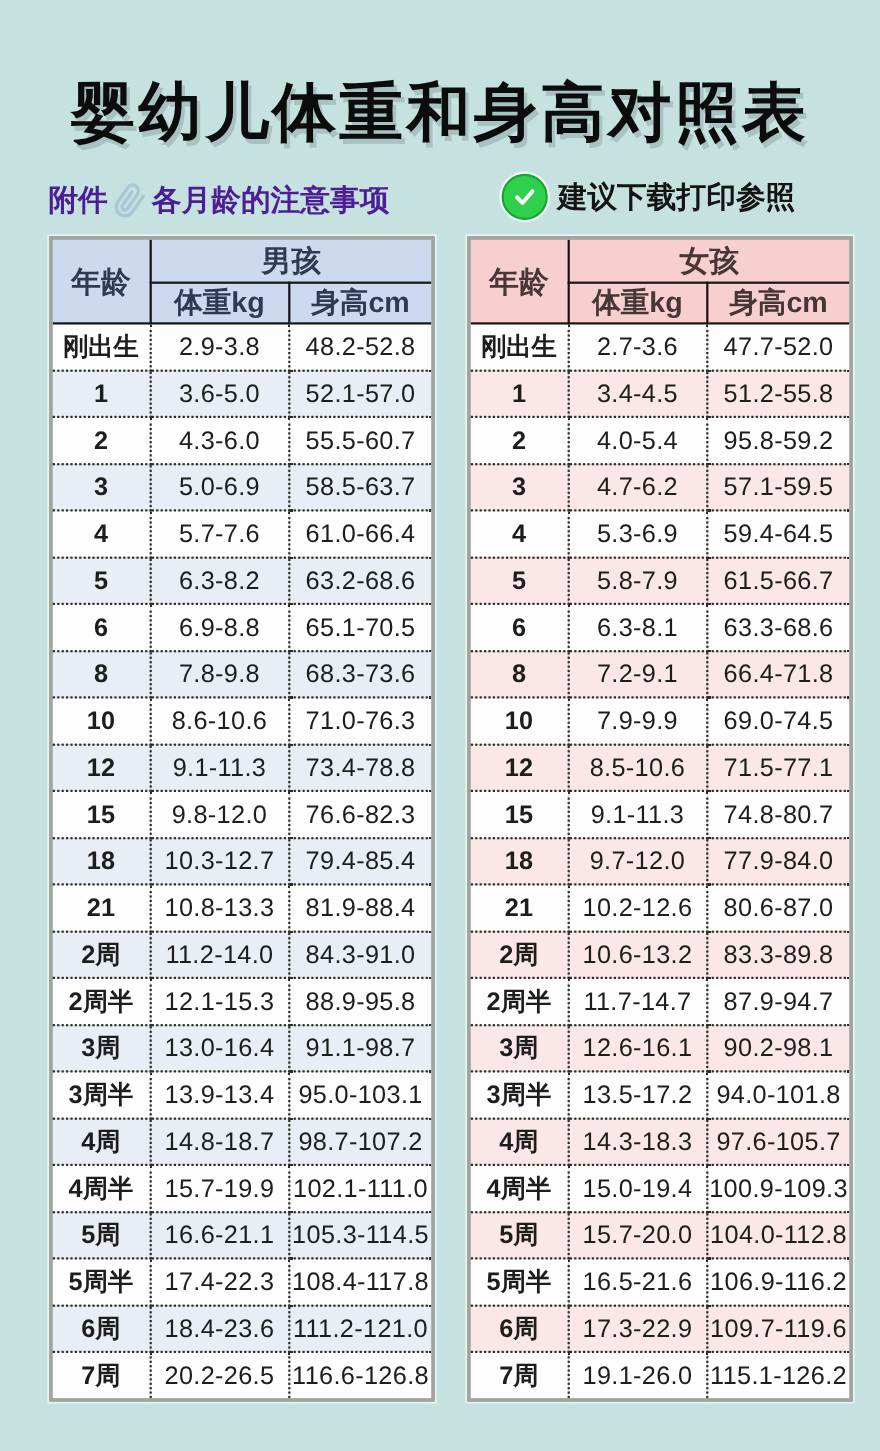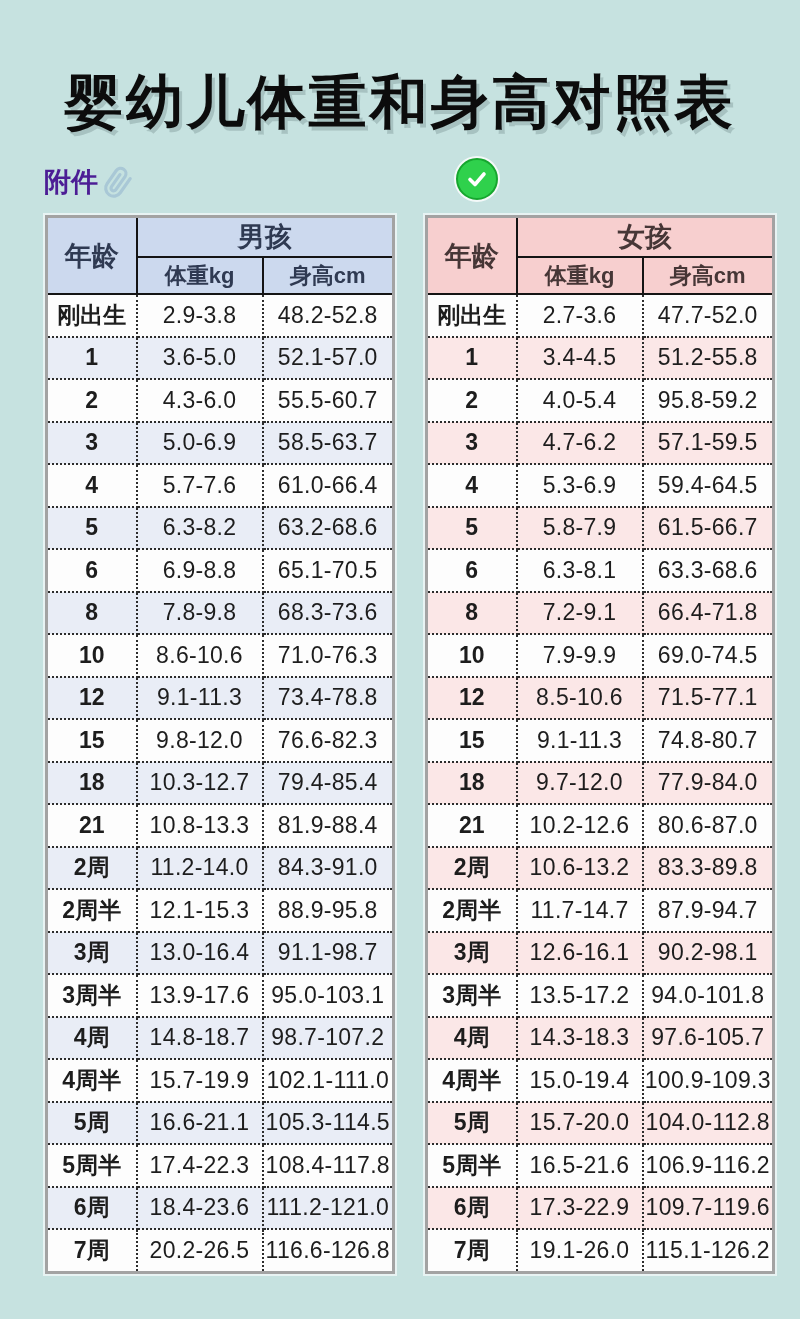--- a/index.html
+++ b/index.html
@@ -38,21 +38,21 @@
     box-shadow:0 0 0 2px rgba(255,255,255,0.6);
     background:#4d7c0f;
   }
   col.c-age{width:90px;} col.c-w{width:126px;} col.c-h{width:131px;}
   .tbl th{
     border:2px solid #141414;
     background:var(--hdr);color:var(--hdrText);
     font-weight:700;padding:0;text-align:center;
   }
   .tbl thead tr:first-child th{height:38px;font-size:27px;}
-  .tbl thead tr:last-child th{height:35px;font-size:22px;}
+  .tbl thead tr:last-child th{height:35px;font-size:26px;}
   .tbl th[rowspan]{font-size:26px;}
   .tbl td{
     border:2px dotted #2c2c2c;
     height:40.5px;padding:0;text-align:center;vertical-align:middle;
     font-size:23px;color:#1d1d1d;letter-spacing:0.3px;white-space:nowrap;
   }
   .tbl td.age{font-weight:700;font-size:23px;letter-spacing:0;}
   .tbl tbody tr{background:#fdfdfd;}
   .tbl tbody tr.alt{background:var(--alt);}
 </style>
@@ -62,27 +62,29 @@
 <div class="title">婴幼儿体重和身高对照表</div>
 
 <div class="sub-row">
   <div class="sub-left">
     <span>附件</span>
     <span class="clip">
       <svg width="32" height="32" viewBox="0 0 24 24">
         <path d="M21.44 11.05 12.25 20.24a6 6 0 0 1-8.49-8.49l8.49-8.48a4 4 0 0 1 5.66 5.65l-8.49 8.49a2 2 0 0 1-2.83-2.83l7.78-7.78" fill="none" stroke="#a9c8d6" stroke-width="2.4" stroke-linecap="round" stroke-linejoin="round"></path>
       </svg>
     </span>
+    <span>各月龄的注意事项</span>
   </div>
   <div class="sub-right">
     <span class="check" style="background:#2fd14c;border:2px solid #17a62f;">
       <svg width="24" height="24" viewBox="0 0 24 24">
         <polyline points="5,12.5 10,17.5 19,7" fill="none" stroke="#ffffff" stroke-width="3.6" stroke-linecap="round" stroke-linejoin="round"></polyline>
       </svg>
     </span>
+    <span>建议下载打印参照</span>
   </div>
 </div>
 
 <section class="tblwrap" id="boys-table" style="--hdr: #ccd9ee; --alt: #e9edf6; --hdrText: #2f3a52;">
   <table class="tbl">
     <colgroup>
         <col class="c-age">
         <col class="c-w">
         <col class="c-h">
       </colgroup>
@@ -172,21 +174,21 @@
           <td>12.1-15.3</td>
           <td>88.9-95.8</td>
         </tr>
         <tr class="alt">
           <td class="age">3周</td>
           <td>13.0-16.4</td>
           <td>91.1-98.7</td>
         </tr>
         <tr>
           <td class="age">3周半</td>
-          <td>13.9-17.6</td>
+          <td>13.9-13.4</td>
           <td>95.0-103.1</td>
         </tr>
         <tr class="alt">
           <td class="age">4周</td>
           <td>14.8-18.7</td>
           <td>98.7-107.2</td>
         </tr>
         <tr>
           <td class="age">4周半</td>
           <td>15.7-19.9</td>

